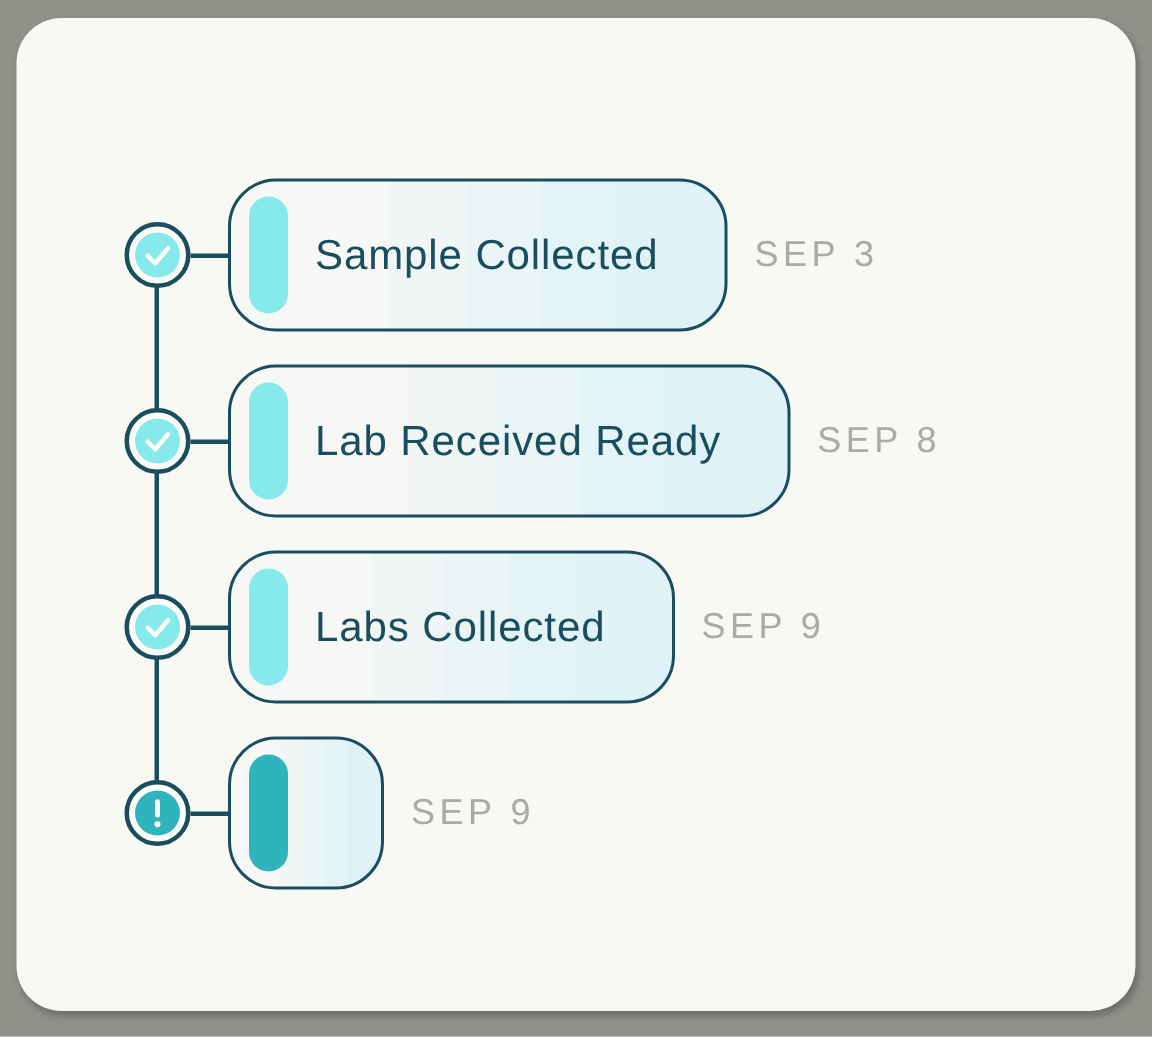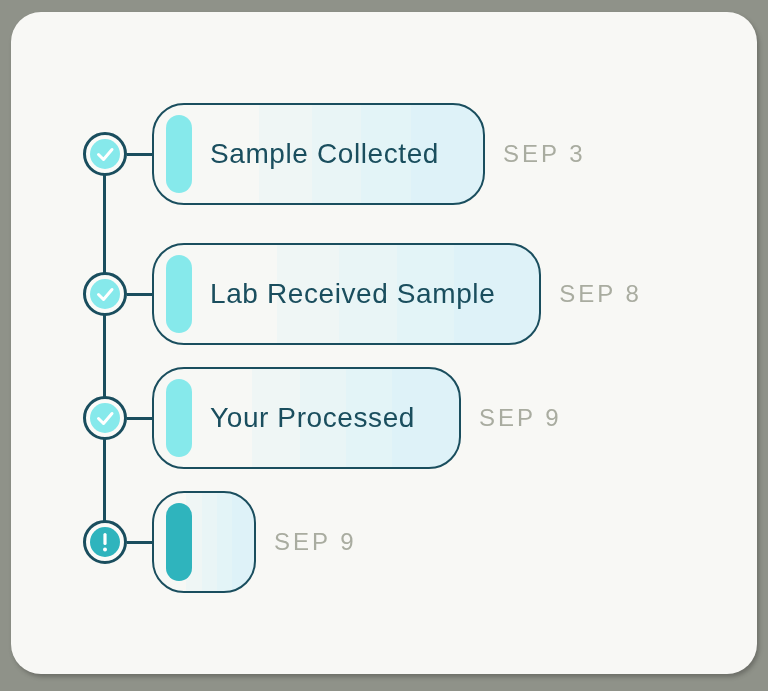--- a/index.html
+++ b/index.html
@@ -16,21 +16,21 @@
   }
   .timeline{position:absolute;inset:0;}
   .vline{
     position:absolute;left:103px;top:171px;width:3px;height:372px;
     background:#1a4e5e;z-index:1;
   }
   .row{
     position:absolute;left:83px;height:102px;
     display:flex;align-items:center;z-index:2;
   }
-  .row-0{top:103px}.row-1{top:243px}.row-2{top:367px}.row-3{top:491px}
+  .row-0{top:119px}.row-1{top:243px}.row-2{top:367px}.row-3{top:491px}
   .node{
     width:44px;height:44px;box-sizing:border-box;flex:0 0 44px;
     border:3px solid #1a4e5e;border-radius:50%;
     background:#fbfbf8;display:flex;align-items:center;justify-content:center;
   }
   .node-inner{
     width:30px;height:30px;border-radius:50%;
     display:flex;align-items:center;justify-content:center;
   }
   .node-inner.completed{background:#86e9eb;}
@@ -91,37 +91,37 @@
       <div class="node">
         <div class="node-inner completed">
           <svg width="30" height="30" viewBox="0 0 30 30">
             <polyline points="8.5,15.5 13.5,20.5 22,10.5" fill="none" stroke="#ffffff" stroke-width="3" stroke-linecap="round" stroke-linejoin="round"></polyline>
           </svg>
         </div>
       </div>
       <div class="tick"></div>
       <div class="card">
         <div class="pill completed"></div>
-        <span class="label">Lab Received Sample</span>
+        <span class="label">Lab Received Ready</span>
       </div>
       <span class="date">SEP 8</span>
     </div>
 
     <div class="row row-2">
       <div class="node">
         <div class="node-inner completed">
           <svg width="30" height="30" viewBox="0 0 30 30">
             <polyline points="8.5,15.5 13.5,20.5 22,10.5" fill="none" stroke="#ffffff" stroke-width="3" stroke-linecap="round" stroke-linejoin="round"></polyline>
           </svg>
         </div>
       </div>
       <div class="tick"></div>
       <div class="card">
         <div class="pill completed"></div>
-        <span class="label">Your Processed</span>
+        <span class="label">Labs Collected</span>
       </div>
       <span class="date">SEP 9</span>
     </div>
 
     <div class="row row-3">
       <div class="node">
         <div class="node-inner attention">
           <svg width="30" height="30" viewBox="0 0 30 30">
             <line x1="15" y1="7.5" x2="15" y2="16.5" stroke="#ffffff" stroke-width="3.2" stroke-linecap="round"></line>
             <circle cx="15" cy="22.5" r="2" fill="#ffffff"></circle>

